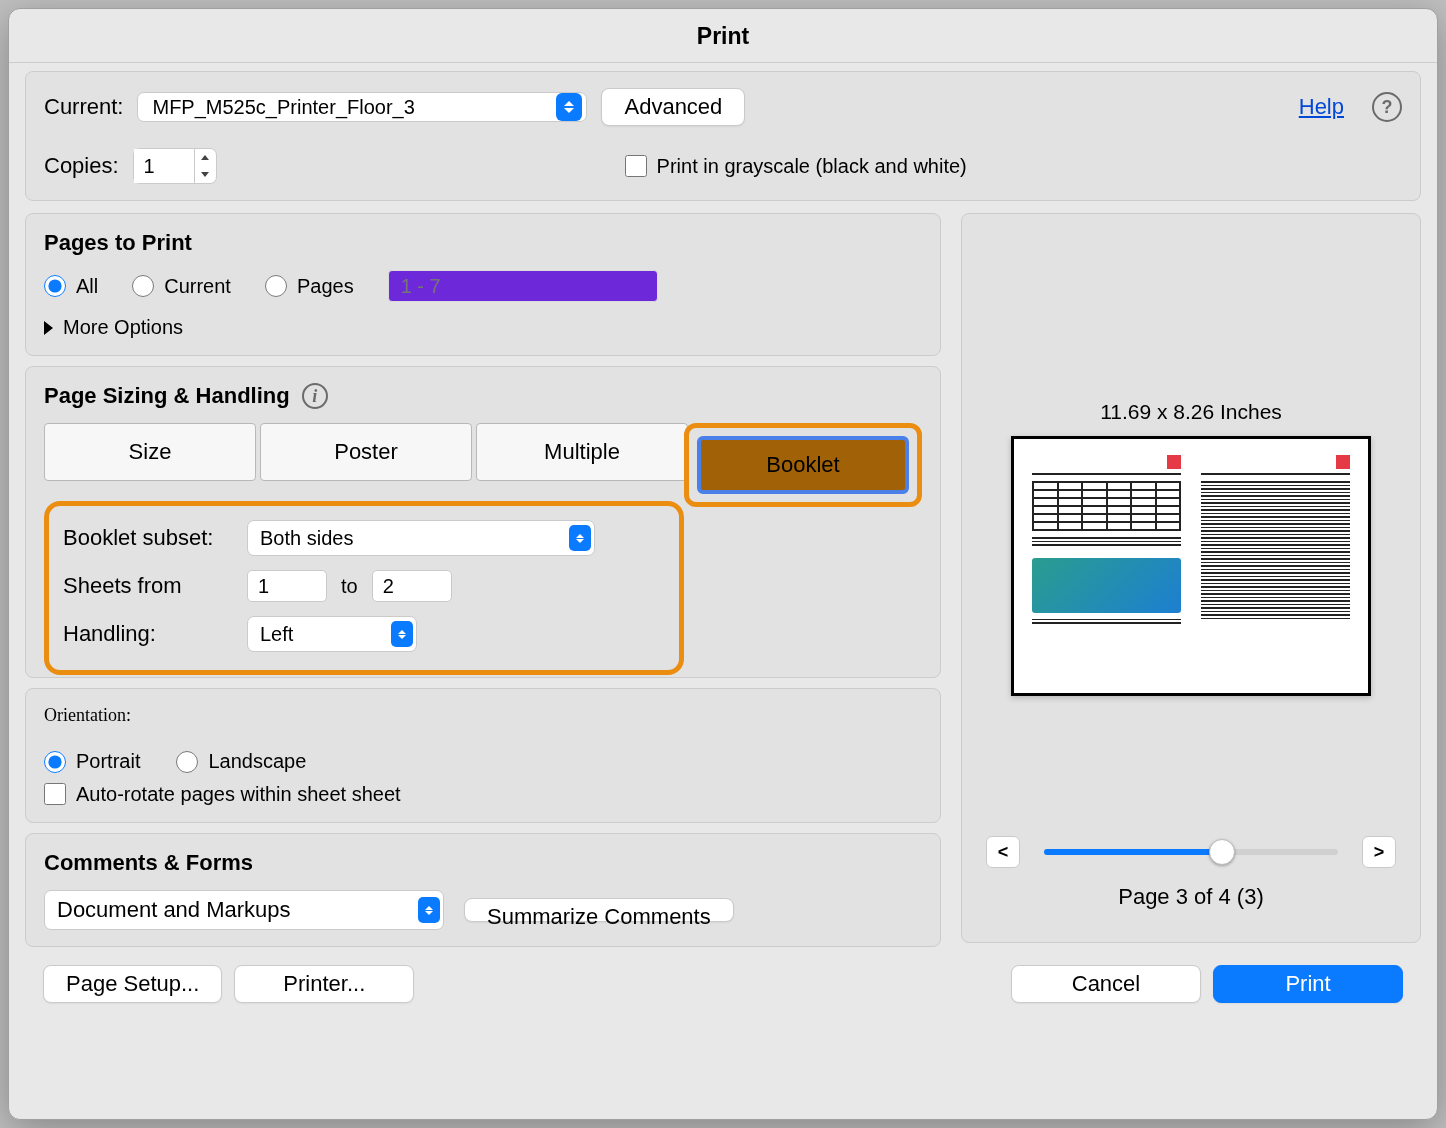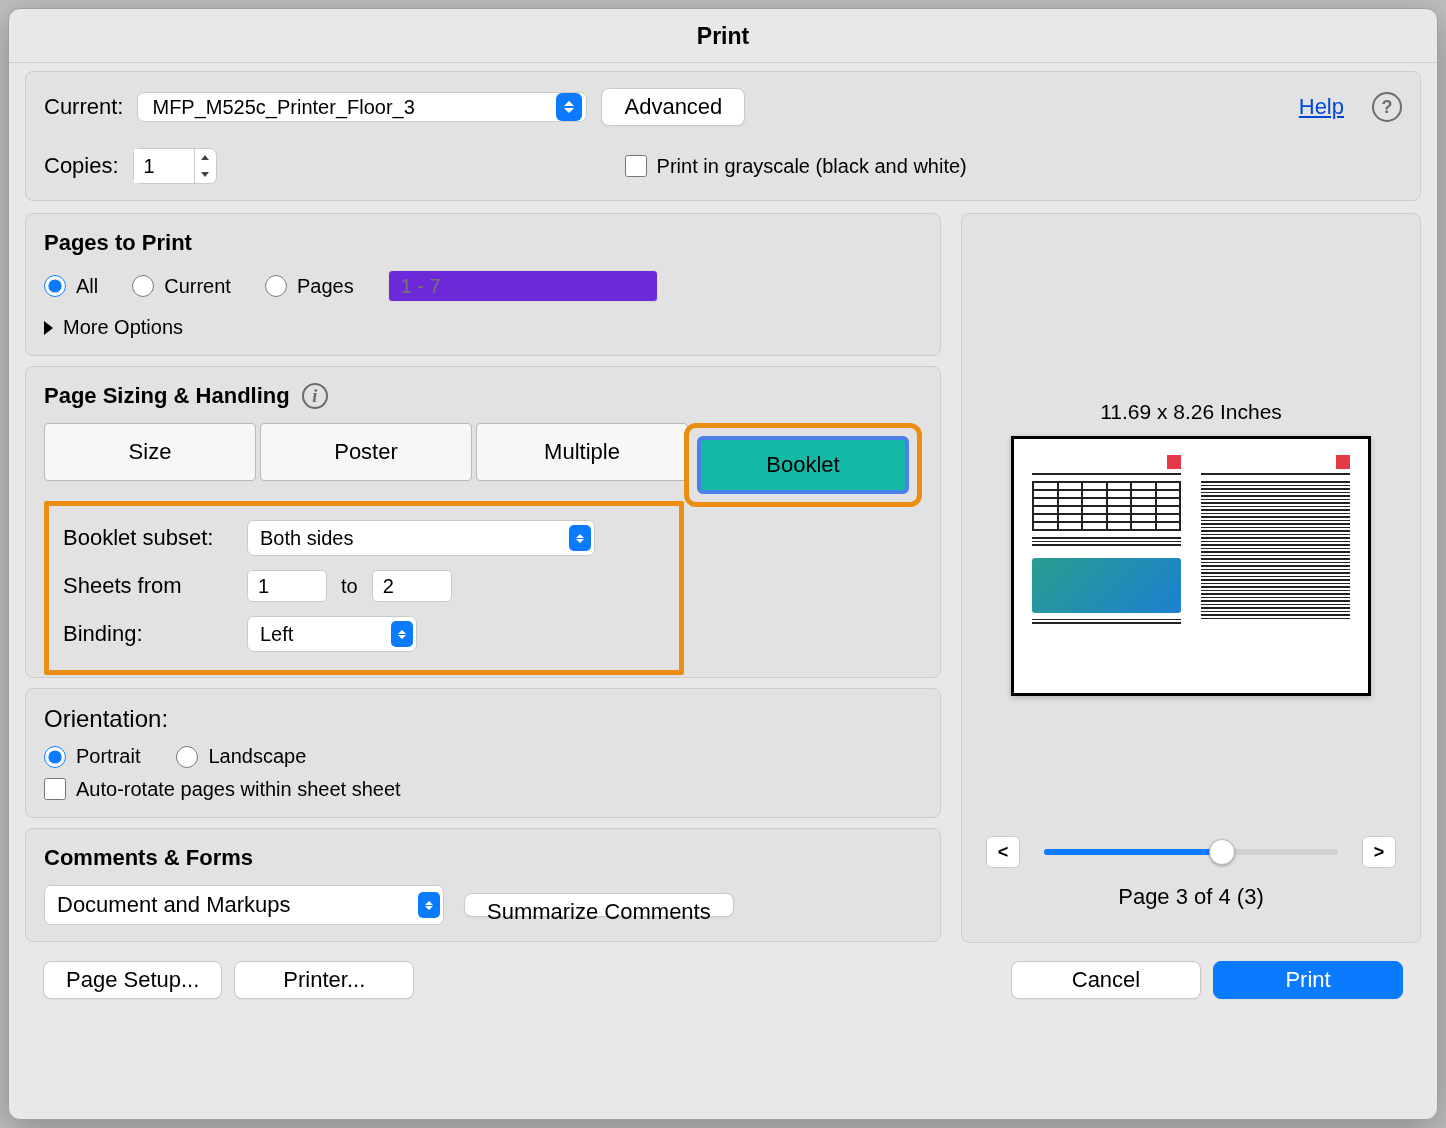--- a/index.html
+++ b/index.html
@@ -176,29 +176,29 @@
   font-size:22px;
   display:flex;align-items:center;justify-content:center;
 }
 .seg-last-wrap {
   border: 5px solid #ea8d11;
   border-radius: 12px;
   padding: 8px;
   margin-left: -4px;
 }
 .seg.active {
-  background:#14b8a6;
+  background:#a16207;
   border:4px solid #4a80e8;
   border-radius:6px;
 }
 .seg-container { display:flex; align-items:flex-start; }
 
 .highlight-wrap-bottom {
   border: 5px solid #ea8d11;
-  border-radius: 2px;
+  border-radius: 16px;
   padding: 14px 14px 18px 14px;
   margin-top: -6px;
   width: 640px;
 }
 .field-row { display:flex; align-items:center; gap:14px; margin-bottom:14px; }
 .field-row:last-child { margin-bottom: 0; }
 .field-label { width: 170px; font-size:22px; }
 .select-mid {
   display:flex; align-items:center; justify-content:space-between;
   background:#fff; border:1px solid #cacaca; border-radius:7px;
@@ -363,34 +363,34 @@
                   </span>
               </div>
             </div>
             <div class="field-row">
               <div class="field-label">Sheets from</div>
               <input class="smallinput" value="1" style="">
               <span>to</span>
               <input class="smallinput" value="2" style="">
             </div>
             <div class="field-row">
-              <div class="field-label">Binding:</div>
+              <div class="field-label">Handling:</div>
               <div class="select-mid narrow">
                 <span>Left</span>
                 <span class="small-caret">
                     <span class="su"></span>
                     <span class="sd"></span>
                   </span>
               </div>
             </div>
           </div>
         </div>
 
         <div class="panel orientation-panel">
-          <div style="font-size:24px;margin-bottom:12px;">Orientation:</div>
+          <div style="font-size:18px;margin-bottom:24px;font-family:Liberation Serif, serif;">Orientation:</div>
           <div class="radio-row">
             <label class="radio-item">
               <input type="radio" name="o" checked="" style="">
               <span>Portrait</span>
             </label>
             <label class="radio-item">
               <input type="radio" name="o" style="">
               <span>Landscape</span>
             </label>
           </div>

